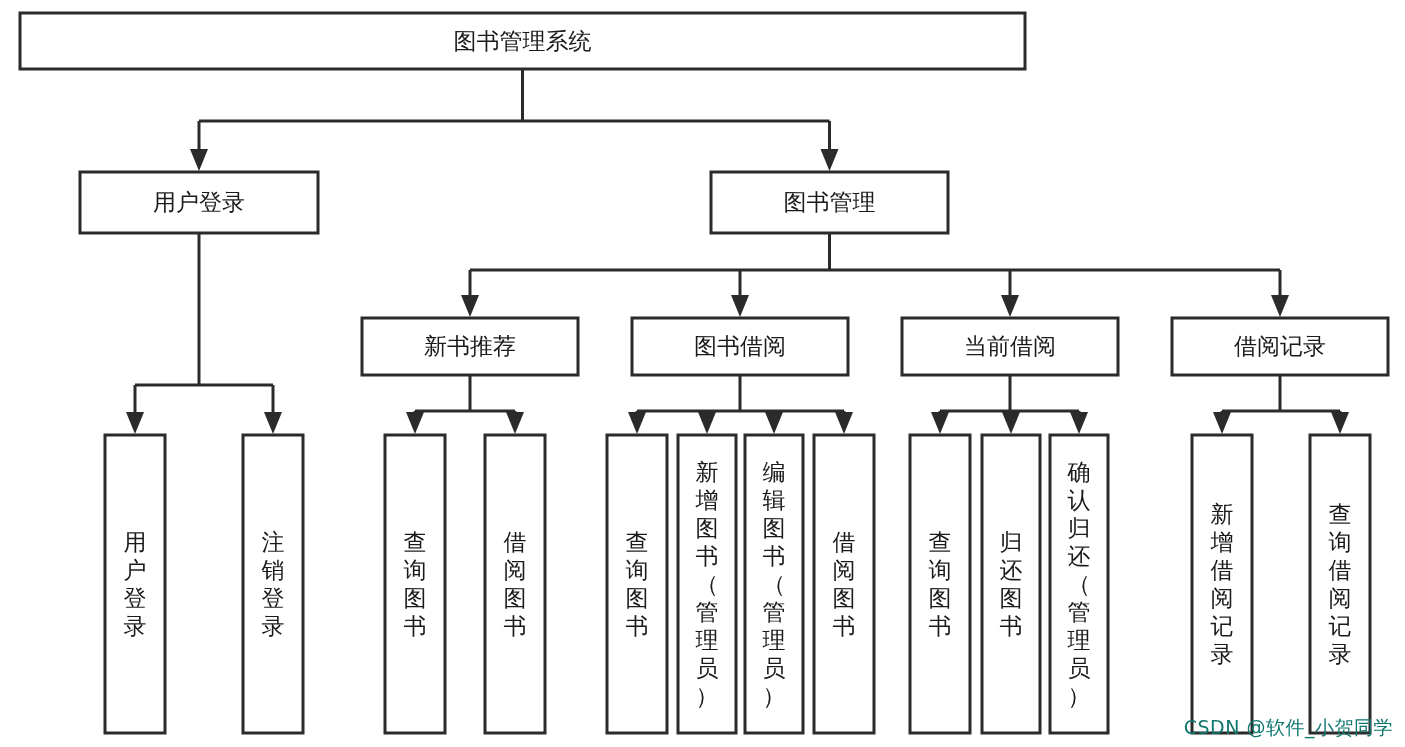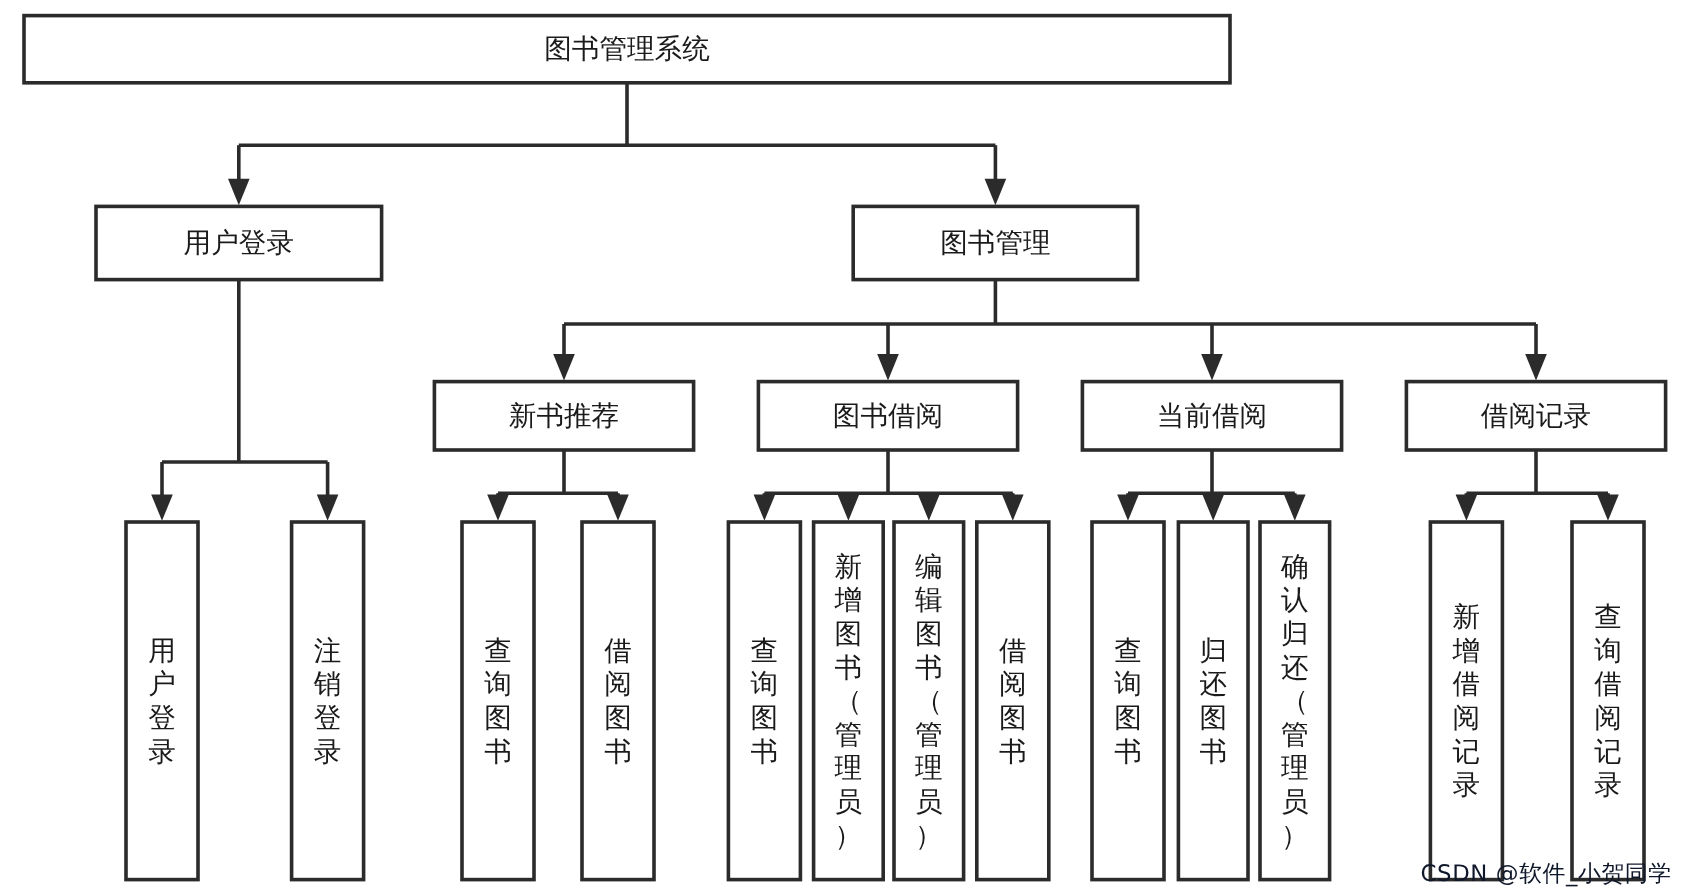--- a/index.html
+++ b/index.html
@@ -54,21 +54,21 @@
     font-size: 23px;
     fill: #1a1a1a;
     text-anchor: middle;
   }
   .watermark-text {
     position: absolute;
     right: 12px;
     bottom: 6px;
     font-family: "DejaVu Sans", "Liberation Sans", sans-serif;
     font-size: 19px;
-    color: #0f172a;
+    color: #0f766e;
     letter-spacing: 0.5px;
     white-space: nowrap;
     pointer-events: none;
     margin-top: 46px;
   }
 </style>
 </head>
 <body>
 
 <div id="diagram-root">

